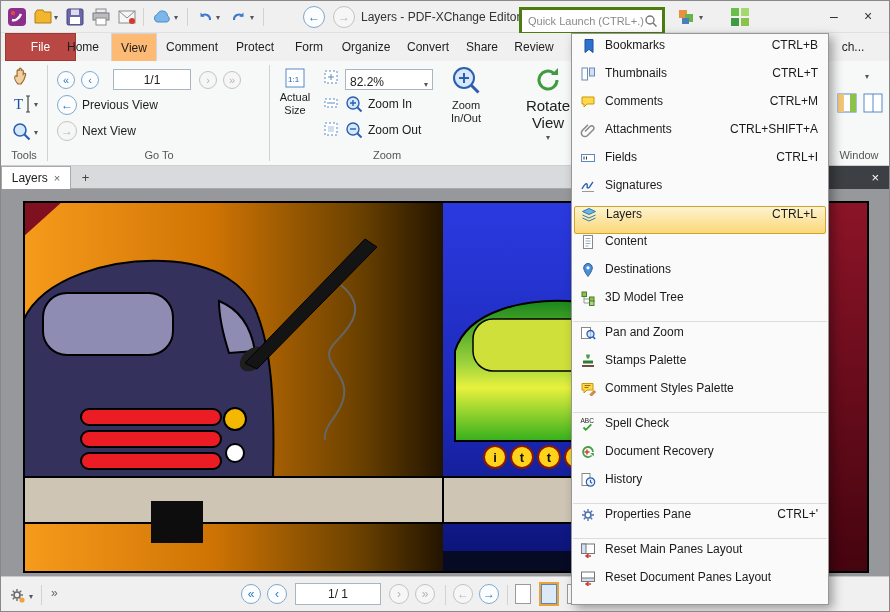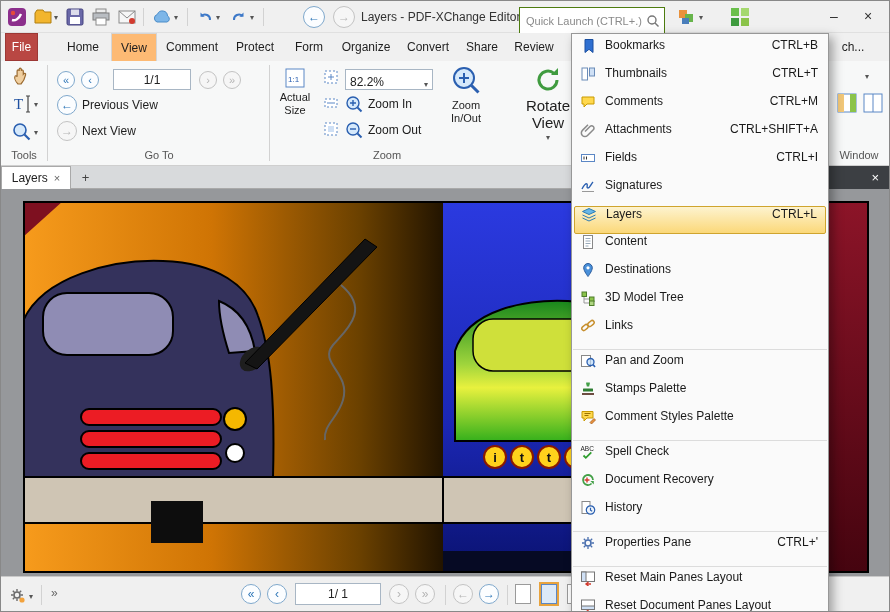--- a/index.html
+++ b/index.html
@@ -7,21 +7,21 @@
   .window{position:relative;width:890px;height:612px;overflow:hidden;background:#f0f0f0;
           font-family:"Liberation Sans",sans-serif;font-size:12px;color:#222;border:1px solid #888}
   .abs{position:absolute}
   .sep-v{width:1px;background:#d2d2d2}
   .caret{font-size:8px;color:#555;line-height:1}
 
   
   .titlebar{position:absolute;left:0;top:0;width:890px;height:32px;background:#f0f0f0;border-bottom:1px solid #e0e0e0}
   .tb-ic{position:absolute;display:flex;align-items:center;justify-content:center}
   .tb-title{position:absolute;left:360px;top:9px;color:#333;white-space:nowrap}
-  .quick{position:absolute;left:518px;top:6px;width:146px;height:28px;border:1px solid #4d7c0f;background:#fff;
+  .quick{position:absolute;left:518px;top:6px;width:146px;height:28px;border:3px solid #4d7c0f;background:#fff;
          display:flex;align-items:center;padding:0 4px 0 6px;color:#8a8a8a}
   .quick span.ph{flex:1;font-size:11px;overflow:hidden;white-space:nowrap}
   .winbtn{position:absolute;top:2px;width:30px;height:26px;display:flex;align-items:center;justify-content:center;
           font-size:14px;color:#333}
   .circ{border:1px solid #7fa8cc;border-radius:50%;background:#fbfdff;color:#2f77b8;
         display:flex;align-items:center;justify-content:center}
   .circ.dis{border-color:#c3c3c3;color:#b5b5b5;background:#f6f6f6}
 
   
   .tabrow{position:absolute;left:0;top:32px;width:890px;height:28px;background:#f0f0f0}
@@ -160,21 +160,21 @@
           <rect x="2" y="12" width="8" height="8" fill="#3f9b3f"></rect>
           <rect x="12" y="12" width="8" height="8" fill="#8bc34a"></rect>
         </svg>
     </span>
 
     <span class="winbtn" style="left:818px">–</span>
     <span class="winbtn" style="left:852px">×</span>
   </div>
 
   <div class="tabrow">
-    <span class="rtab file" style="left:4px;width:33px">File</span>
+    <span class="rtab file" style="left:4px;width:71px">File</span>
     <span class="rtab" style="left:58px;width:48px">Home</span>
     <span class="rtab active" style="left:110px;width:46px">View</span>
     <span class="rtab" style="left:160px;width:62px">Comment</span>
     <span class="rtab" style="left:226px;width:56px">Protect</span>
     <span class="rtab" style="left:286px;width:44px">Form</span>
     <span class="rtab" style="left:334px;width:62px">Organize</span>
     <span class="rtab" style="left:400px;width:54px">Convert</span>
     <span class="rtab" style="left:458px;width:46px">Share</span>
     <span class="rtab" style="left:508px;width:50px">Review</span>
     <span class="rtab" style="left:560px;width:26px">B</span>
@@ -501,30 +501,20 @@
           <svg width="16" height="16">
             <path d="M4 6v7h5M4 9h5" stroke="#999" fill="none"></path>
             <rect x="2" y="2" width="4.5" height="4.5" fill="#8bc34a" stroke="#4e7d2a"></rect>
             <rect x="9.5" y="7" width="4.5" height="4.5" fill="#8bc34a" stroke="#4e7d2a"></rect>
             <rect x="9.5" y="11" width="4.5" height="4.5" fill="#aed581" stroke="#4e7d2a"></rect>
           </svg>
         </span>
       <span class="lbl">3D Model Tree</span>
         <span class="sc"></span>
     </div>
-    <div class="mi">
-      <span class="mic">
-          <svg width="16" height="16">
-            <rect x="1.5" y="7.5" width="7" height="4" rx="2" transform="rotate(-40 5 9.5)" fill="none" stroke="#c78f2d" stroke-width="1.5"></rect>
-            <rect x="7.5" y="3.5" width="7" height="4" rx="2" transform="rotate(-40 11 5.5)" fill="none" stroke="#c78f2d" stroke-width="1.5"></rect>
-          </svg>
-        </span>
-      <span class="lbl">Links</span>
-        <span class="sc"></span>
-    </div>
 
     <div class="msep"></div>
 
     <div class="mi">
       <span class="mic">
           <svg width="16" height="16">
             <rect x="1.5" y="2.5" width="9" height="11" fill="#fff" stroke="#888"></rect>
             <circle cx="10.5" cy="9" r="3.5" fill="rgba(190,220,250,.7)" stroke="#2a5fb0" stroke-width="1.3"></circle>
             <path d="M13 11.5l2 2.5" stroke="#2a5fb0" stroke-width="1.6"></path>
           </svg>

